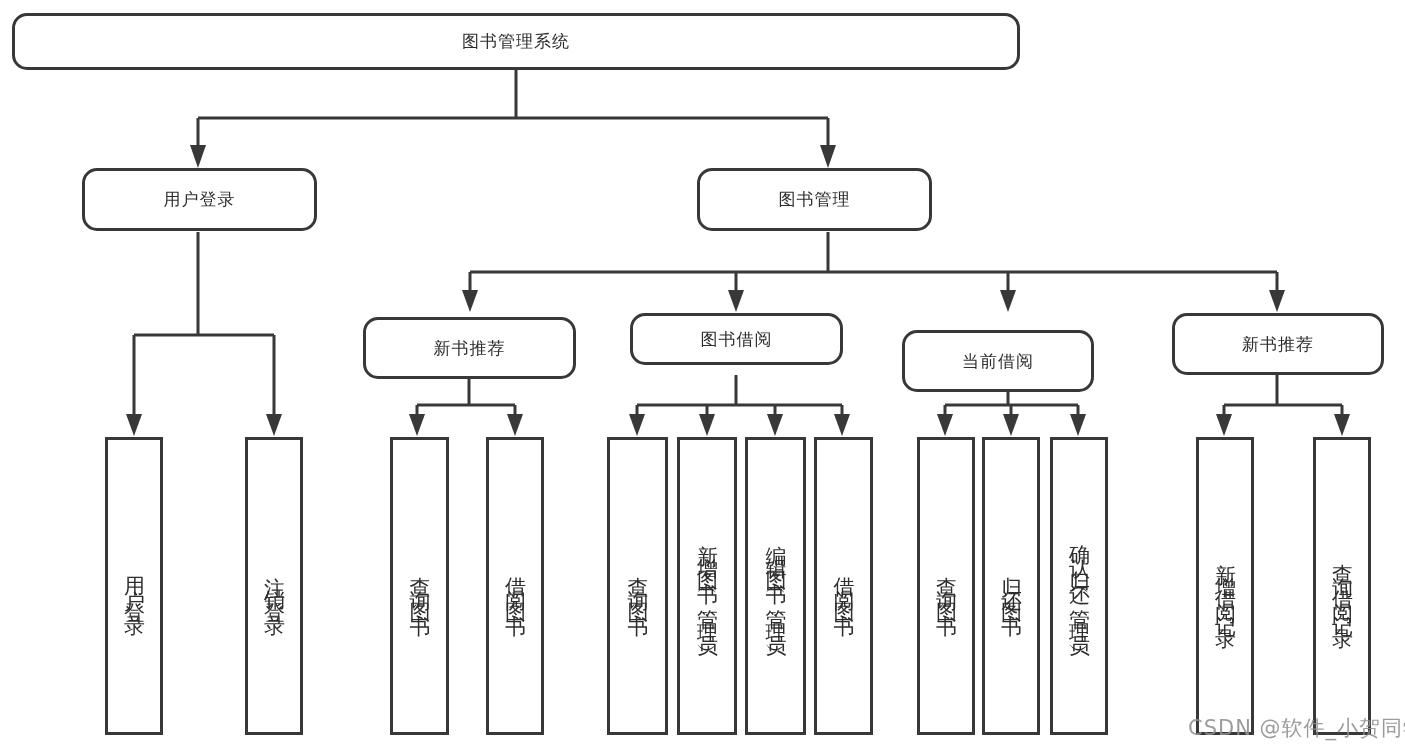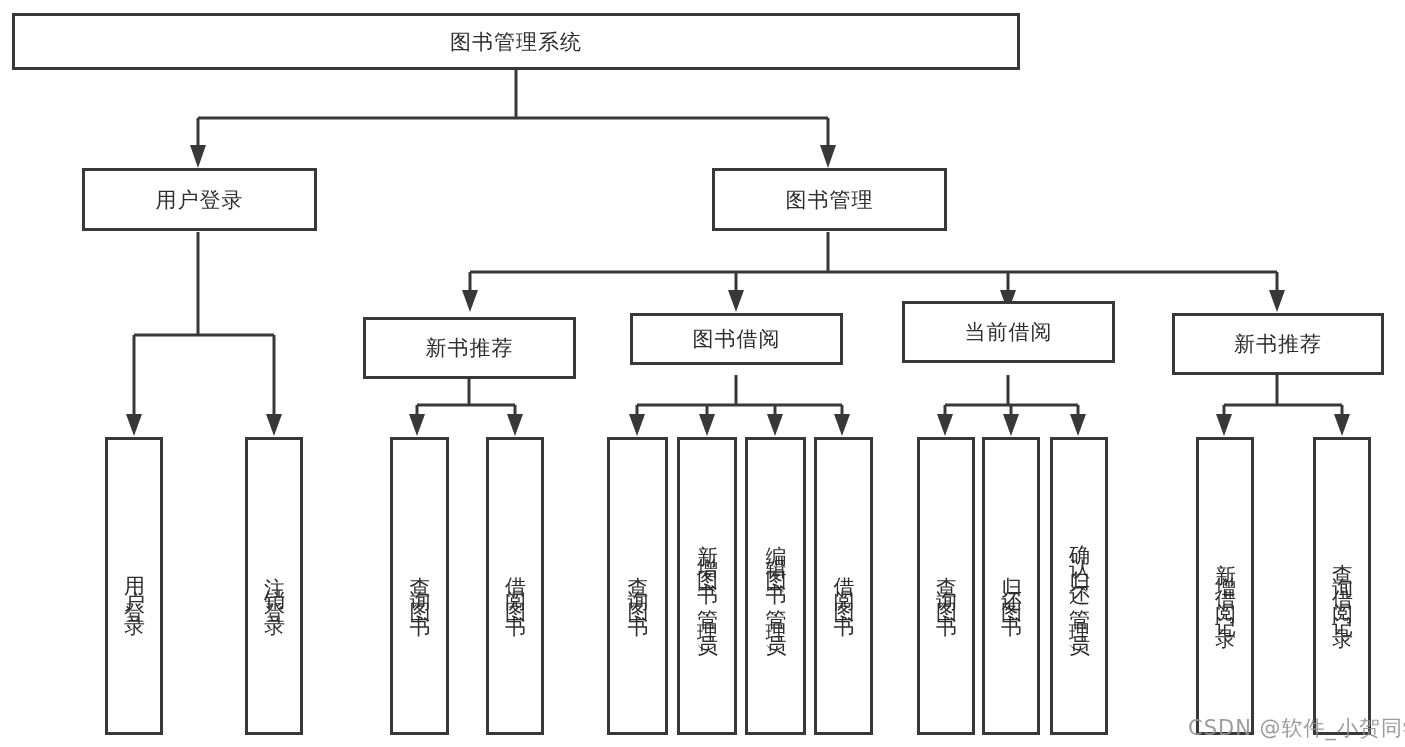--- a/index.html
+++ b/index.html
@@ -15,21 +15,21 @@
     position:absolute;
     box-sizing:border-box;
     border:3px solid #383838;
     background:#ffffff;
     display:flex;
     align-items:center;
     justify-content:center;
     color:#2d2d2d;
     z-index:2;
   }
-  .hnode { font-size:21px; letter-spacing:1px; }
+  .hnode { font-size:17px; letter-spacing:1px;border-radius:15px; }
   .leaf  {
     writing-mode:vertical-rl;
     text-orientation:mixed;
     font-size:21px;
     line-height:1;
   }
   .leaf .lbl { letter-spacing:13px; }
   .hnode .lbl { white-space:nowrap; }
   .watermark {
     position:absolute;
@@ -86,31 +86,31 @@
     </g>
   </svg>
 
   <div class="node hnode" style="left:12px;top:13px;width:1008px;height:57px">
     <span class="lbl">图书管理系统</span>
   </div>
 
   <div class="node hnode" style="left:82px;top:168px;width:235px;height:63px">
     <span class="lbl">用户登录</span>
   </div>
-  <div class="node hnode" style="left:712px;top:168px;width:235px;height:63px">
+  <div class="node hnode" style="left:697px;top:168px;width:235px;height:63px">
     <span class="lbl">图书管理</span>
   </div>
 
   <div class="node hnode" style="left:363px;top:317px;width:213px;height:62px">
     <span class="lbl">新书推荐</span>
   </div>
   <div class="node hnode" style="left:630px;top:313px;width:213px;height:52px">
     <span class="lbl">图书借阅</span>
   </div>
-  <div class="node hnode" style="left:902px;top:301px;width:213px;height:62px">
+  <div class="node hnode" style="left:902px;top:330px;width:192px;height:62px">
     <span class="lbl">当前借阅</span>
   </div>
   <div class="node hnode" style="left:1172px;top:313px;width:212px;height:62px">
     <span class="lbl">新书推荐</span>
   </div>
 
   <div class="node leaf" style="left:105px;top:437px;width:58px;height:298px">
     <span class="lbl">用户登录</span>
   </div>
   <div class="node leaf" style="left:245px;top:437px;width:58px;height:298px">

